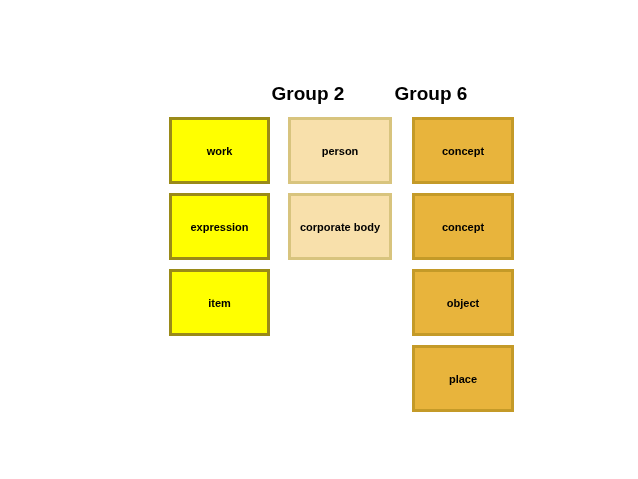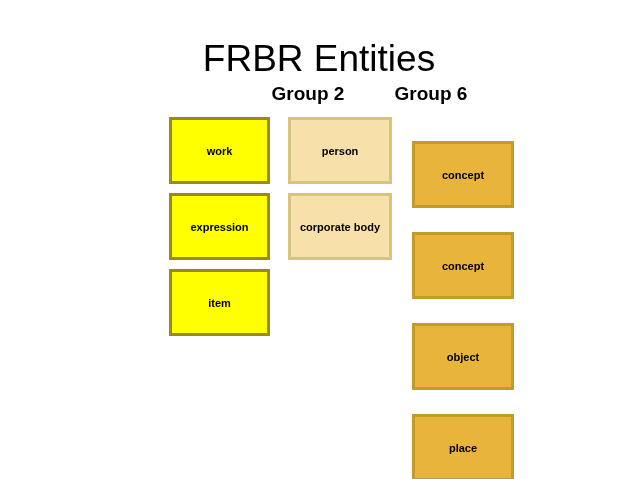--- a/index.html
+++ b/index.html
@@ -89,32 +89,31 @@
     background: #e8b43c;
     border-color: #c49a28;
   }
 
   
   .col-g1 { left: 137px; }
   .col-g2 { left: 256px; }
   .col-g3 { left: 380px; }
 
   .col-g2 .entity-box { width: 104px; }
-  .col-g3 .entity-box { width: 102px; margin-top: 24px; }
+  .col-g3 .entity-box { width: 102px; }
 
   .hdr-g1 { left: 137px; width: 101px; }
   .hdr-g2 { left: 256px; width: 104px; }
   .hdr-g3 { left: 380px; width: 102px; }
 </style>
 </head>
 <body>
 
 <div id="canvas">
 
-  <div id="diagram-title">FRBR Entities</div>
 
   <div class="group-header hdr-g2">Group 2</div>
   <div class="group-header hdr-g3">Group 6</div>
 
   <div class="column col-g1">
     <div class="entity-box">work</div>
     <div class="entity-box">expression</div>
     <div class="entity-box">item</div>
   </div>
 

